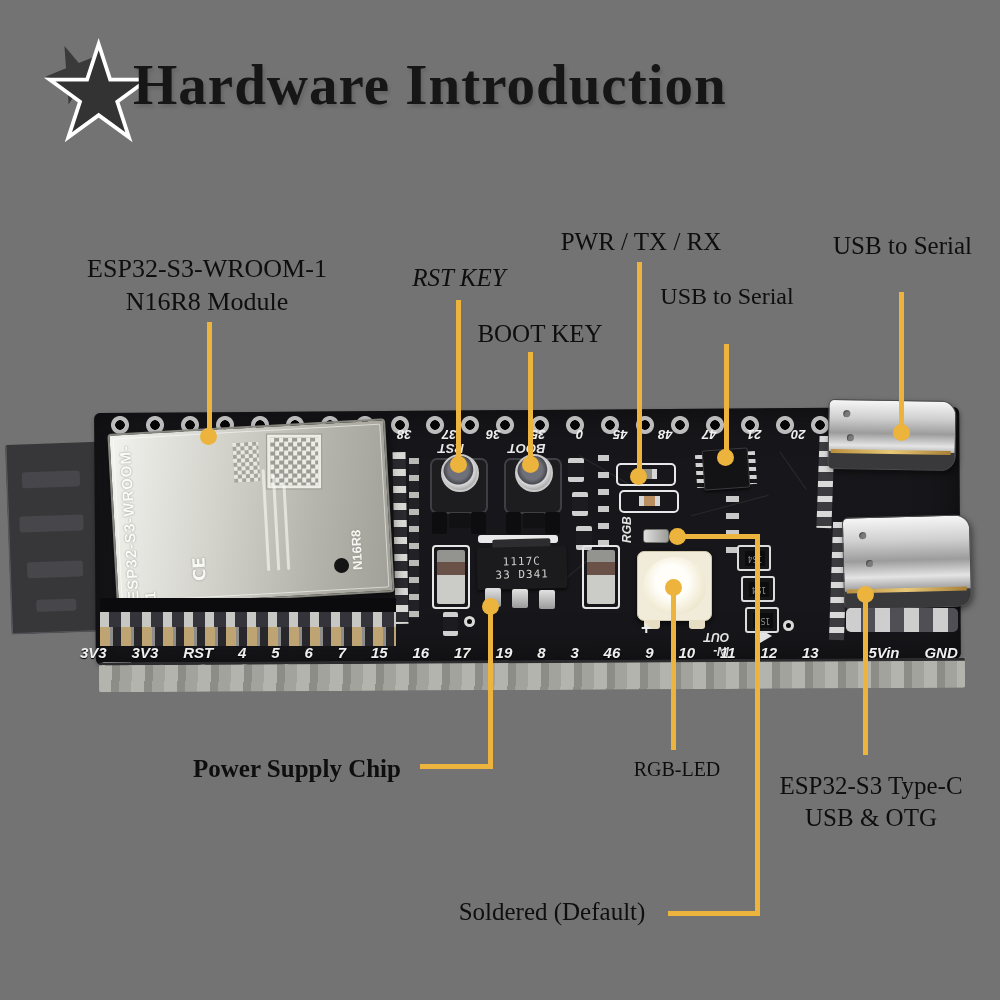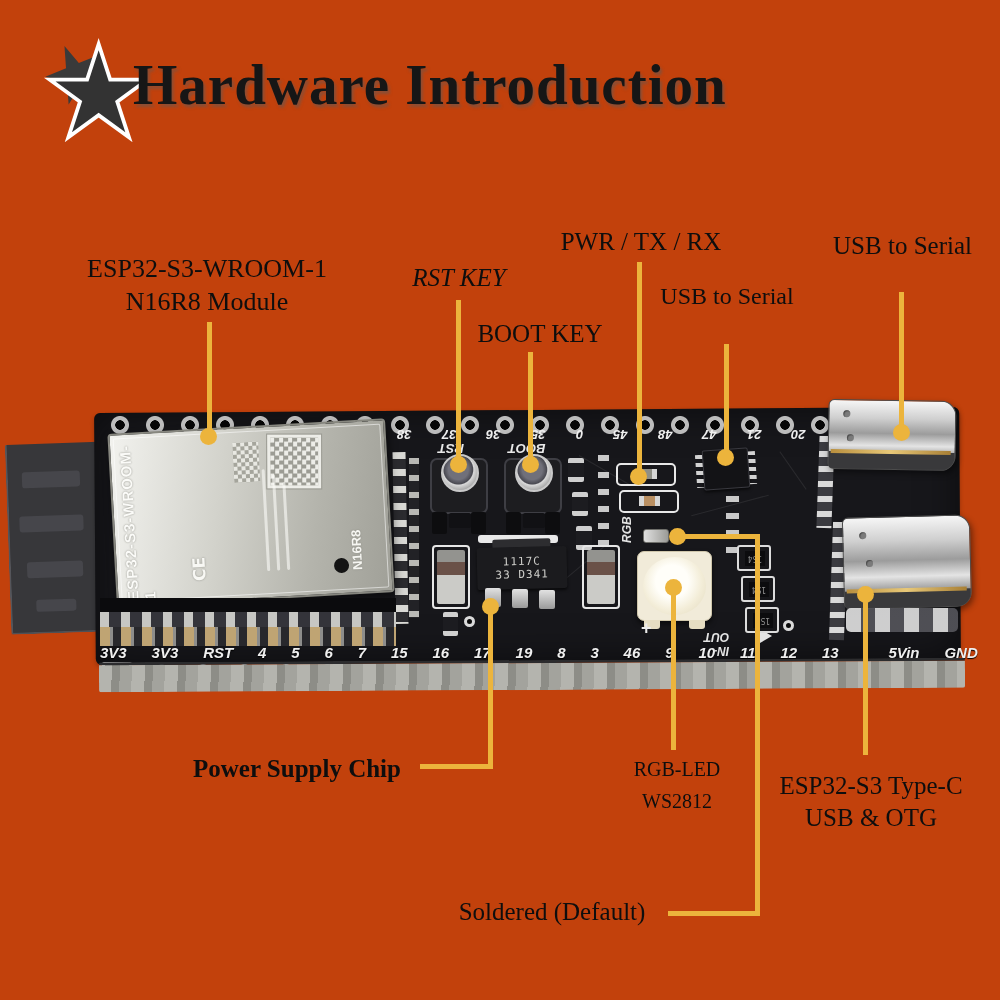--- a/index.html
+++ b/index.html
@@ -1,17 +1,17 @@
 <!DOCTYPE html>
 <html><head>
 <meta charset="utf-8">
 <style>
   * { margin:0; padding:0; box-sizing:border-box; }
   html,body { background:#ffffff; }
-  .scene { position:relative; width:1000px; height:1000px; background:#c2410c; overflow:hidden;
+  .scene { position:relative; width:1000px; height:1000px; background:#737373; overflow:hidden;
            font-family:"Liberation Serif","DejaVu Serif",serif; }
   .abs { position:absolute; }
 
   
   .title { position:absolute; left:133px; top:52px; font-size:57px; font-weight:bold; color:#161616;
            letter-spacing:1px; text-shadow:2px 3px 3px rgba(90,90,90,.55); white-space:nowrap; }
   .logo { position:absolute; left:36px; top:34px; }
 
   
   .ann { position:absolute; color:#0e0e0e; text-align:center; font-size:25px; line-height:31px; white-space:nowrap; }
@@ -34,21 +34,21 @@
   .holes-bottom { left:100px; top:659px; width:872px; height:30px;
       background-image:radial-gradient(circle at 20px 15px,#070707 0 5px,#c6c6c6 5.5px 9.5px,rgba(0,0,0,0) 10px);
       background-size:41.5px 30px; }
   .sq-pad { position:absolute; left:102px; top:662px; width:30px; height:25px; border:3px solid #cfcfcf; border-radius:2px; background:#0a0a0a; }
 
   .pinrow { position:absolute; display:flex; justify-content:space-between; align-items:center;
             font-family:"Liberation Sans","DejaVu Sans",sans-serif; font-weight:bold; font-style:italic;
             color:#efefef; }
   .pinrow-top { left:308px; top:426px; width:498px; height:16px; font-size:13px; }
   .pinrow-top span { transform:rotate(180deg); display:inline-block; }
-  .pinrow-bottom { left:100px; top:644px; width:878px; height:17px; font-size:15px; text-shadow:0 1px 1px #000; }
+  .pinrow-bottom { left:80px; top:644px; width:878px; height:17px; font-size:15px; text-shadow:0 1px 1px #000; }
 
   
   .antenna { position:absolute; left:8px; top:443px; width:110px; height:190px; background:#37373a;
              transform:rotate(-2deg); border-left:2px solid #55555a; border-bottom:2px solid #505055; border-radius:2px; }
   .antenna i { position:absolute; display:block; background:#46464b; border-radius:3px; }
 
   
   .module { position:absolute; left:112px; top:426px; width:278px; height:174px; transform:rotate(-3.2deg);
             background:linear-gradient(100deg,#f2f2ee 0%,#d3d3cc 38%,#b4b4ac 72%,#a0a098 100%);
             border:2px solid #87877f; border-radius:4px; box-shadow:2px 5px 8px rgba(0,0,0,.5); }
@@ -367,21 +367,20 @@
 
     <div class="ann" style="left:187px; top:753px; width:220px;font-weight:bold;">
       <div>Power Supply Chip</div>
     </div>
     <div class="lead" style="left:420px; top:764px; width:73px; height:5px;"></div>
     <div class="lead" style="left:488px; top:610px; width:5px; height:159px;"></div>
     <div class="lead-dot" style="left:482px; top:598px;"></div>
 
     <div class="ann" style="left:592px; top:753px; width:170px; font-size:20px; line-height:32px;">
       <div>RGB-LED</div>
-      <div>WS2812</div>
     </div>
     <div class="lead" style="left:671px; top:592px; width:5px; height:158px;"></div>
     <div class="lead-dot" style="left:665px; top:579px;"></div>
 
     <div class="ann" style="left:761px; top:770px; width:220px; font-size:25px; line-height:32px;">
       <div>ESP32-S3 Type-C</div>
       <div>USB &amp; OTG</div>
     </div>
     <div class="lead" style="left:863px; top:600px; width:5px; height:155px;"></div>
     <div class="lead-dot" style="left:857px; top:586px;"></div>

